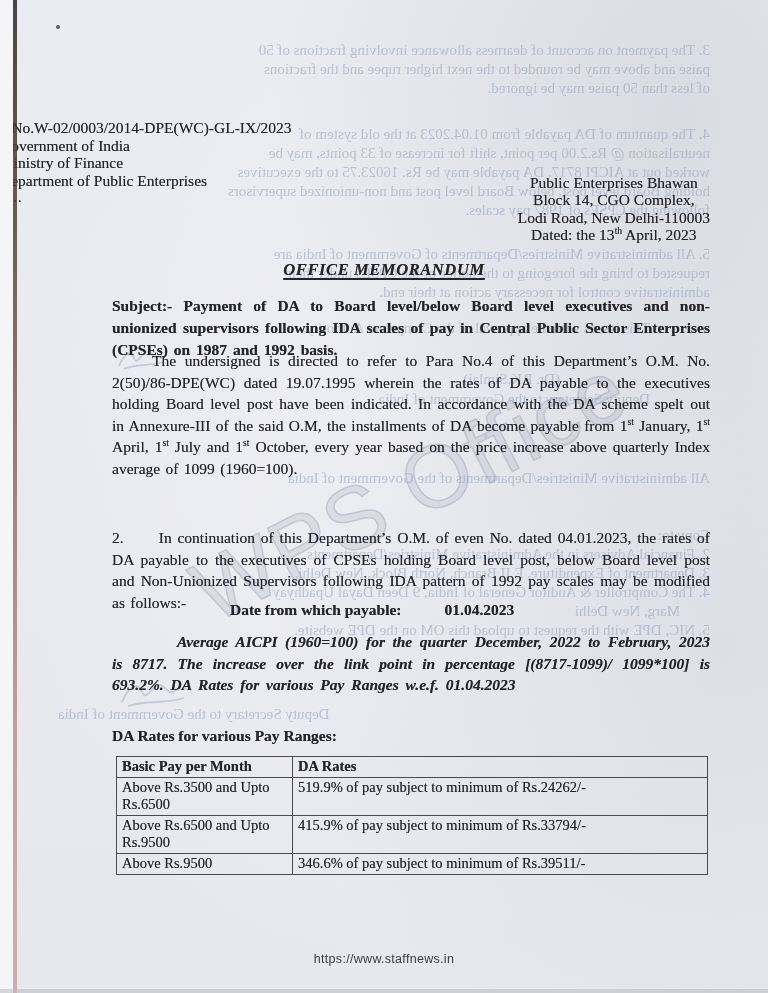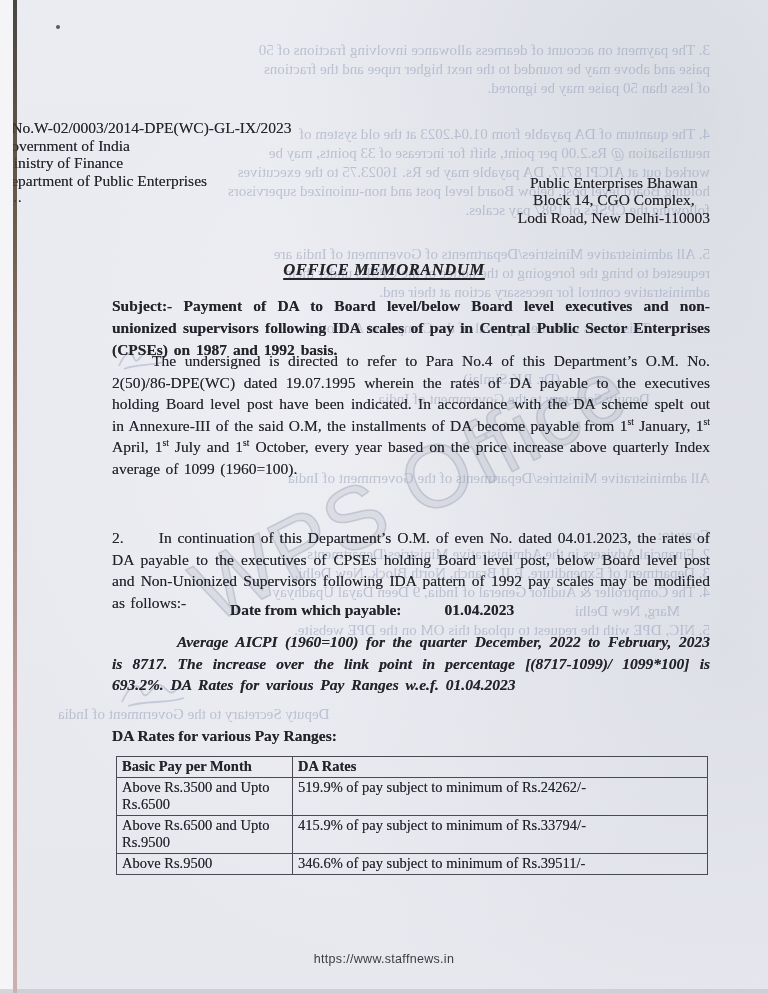--- a/index.html
+++ b/index.html
@@ -132,20 +132,21 @@
       <div>Government of India</div>
       <div>Ministry of Finance</div>
       <div>Department of Public Enterprises</div>
       <div class="hdr-dots">.....</div>
     </div>
 
     <div class="abs addr soft">
       <div>Public Enterprises Bhawan</div>
       <div>Block 14, CGO Complex,</div>
       <div>Lodi Road, New Delhi-110003</div>
+      <div>Dated: the 13<sup>th</sup> April, 2023</div>
     </div>
 
     <div class="abs memo-title soft">
       <span>OFFICE MEMORANDUM</span>
     </div>
 
     <div class="abs subject soft">Subject:- Payment of DA to Board level/below Board level executives and non-unionized supervisors following IDA scales of pay in Central Public Sector Enterprises (CPSEs) on 1987 and 1992 basis.</div>
 
     <div class="abs para para1 soft">The undersigned is directed to refer to Para No.4 of this Department’s O.M. No. 2(50)/86-DPE(WC) dated 19.07.1995 wherein the rates of DA payable to the executives holding Board level post have been indicated. In accordance with the DA scheme spelt out in Annexure-III of the said O.M, the installments of DA become payable from 1<sup>st</sup> January, 1<sup>st</sup> April, 1<sup>st</sup> July and 1<sup>st</sup> October, every year based on the price increase above quarterly Index average of 1099 (1960=100).</div>
 

